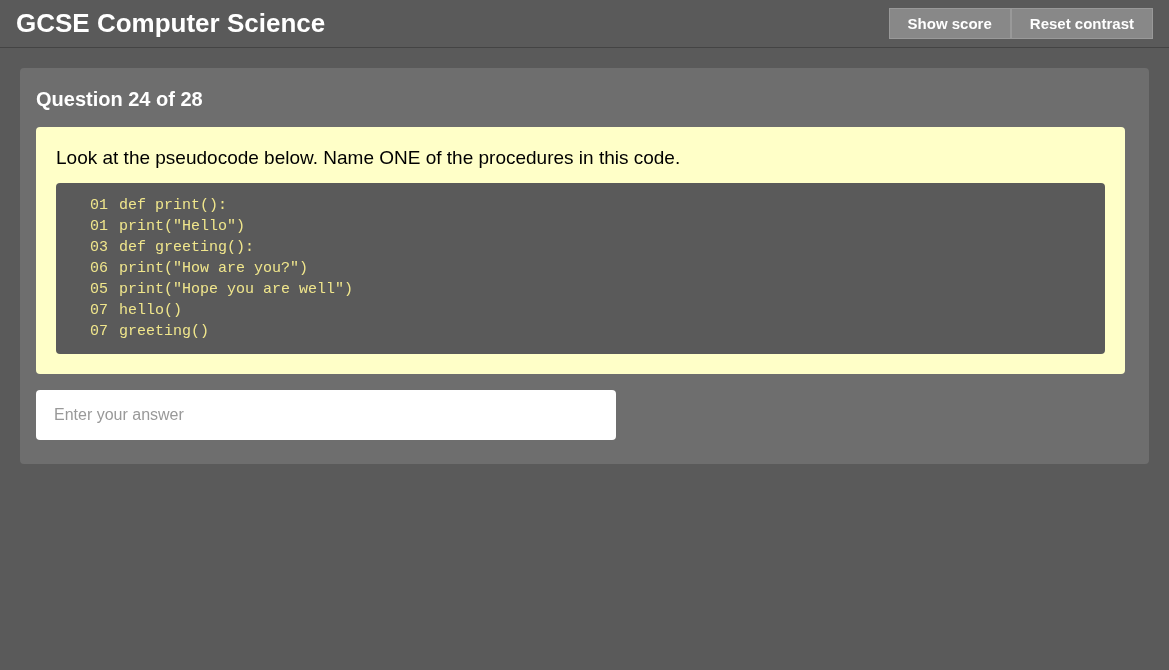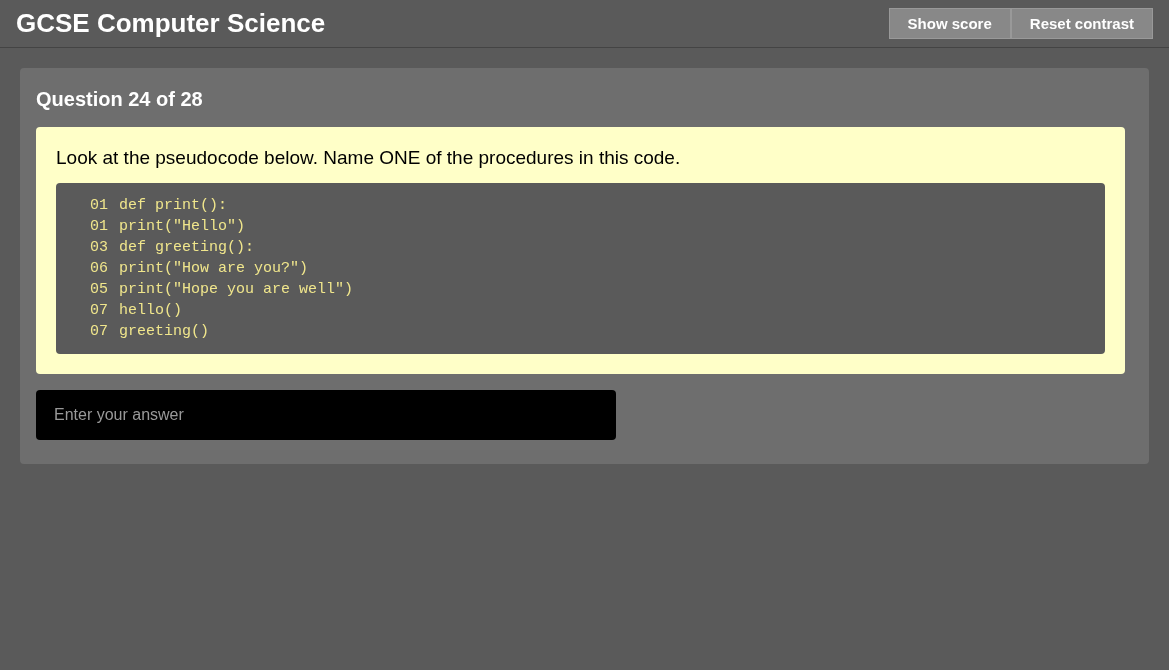--- a/index.html
+++ b/index.html
@@ -99,21 +99,21 @@
       color: #f0e68c;
       min-width: 36px;
       user-select: none;
     }
 
     .line-code {
       color: #f0e68c;
     }
 
     .answer-input {
-      background-color: #000000;
+      background-color: #ffffff;
       border: none;
       border-radius: 4px;
       padding: 16px 18px;
       font-size: 16px;
       color: #888;
       width: 580px;
       outline: none;
     }
 
     .answer-input::placeholder {

